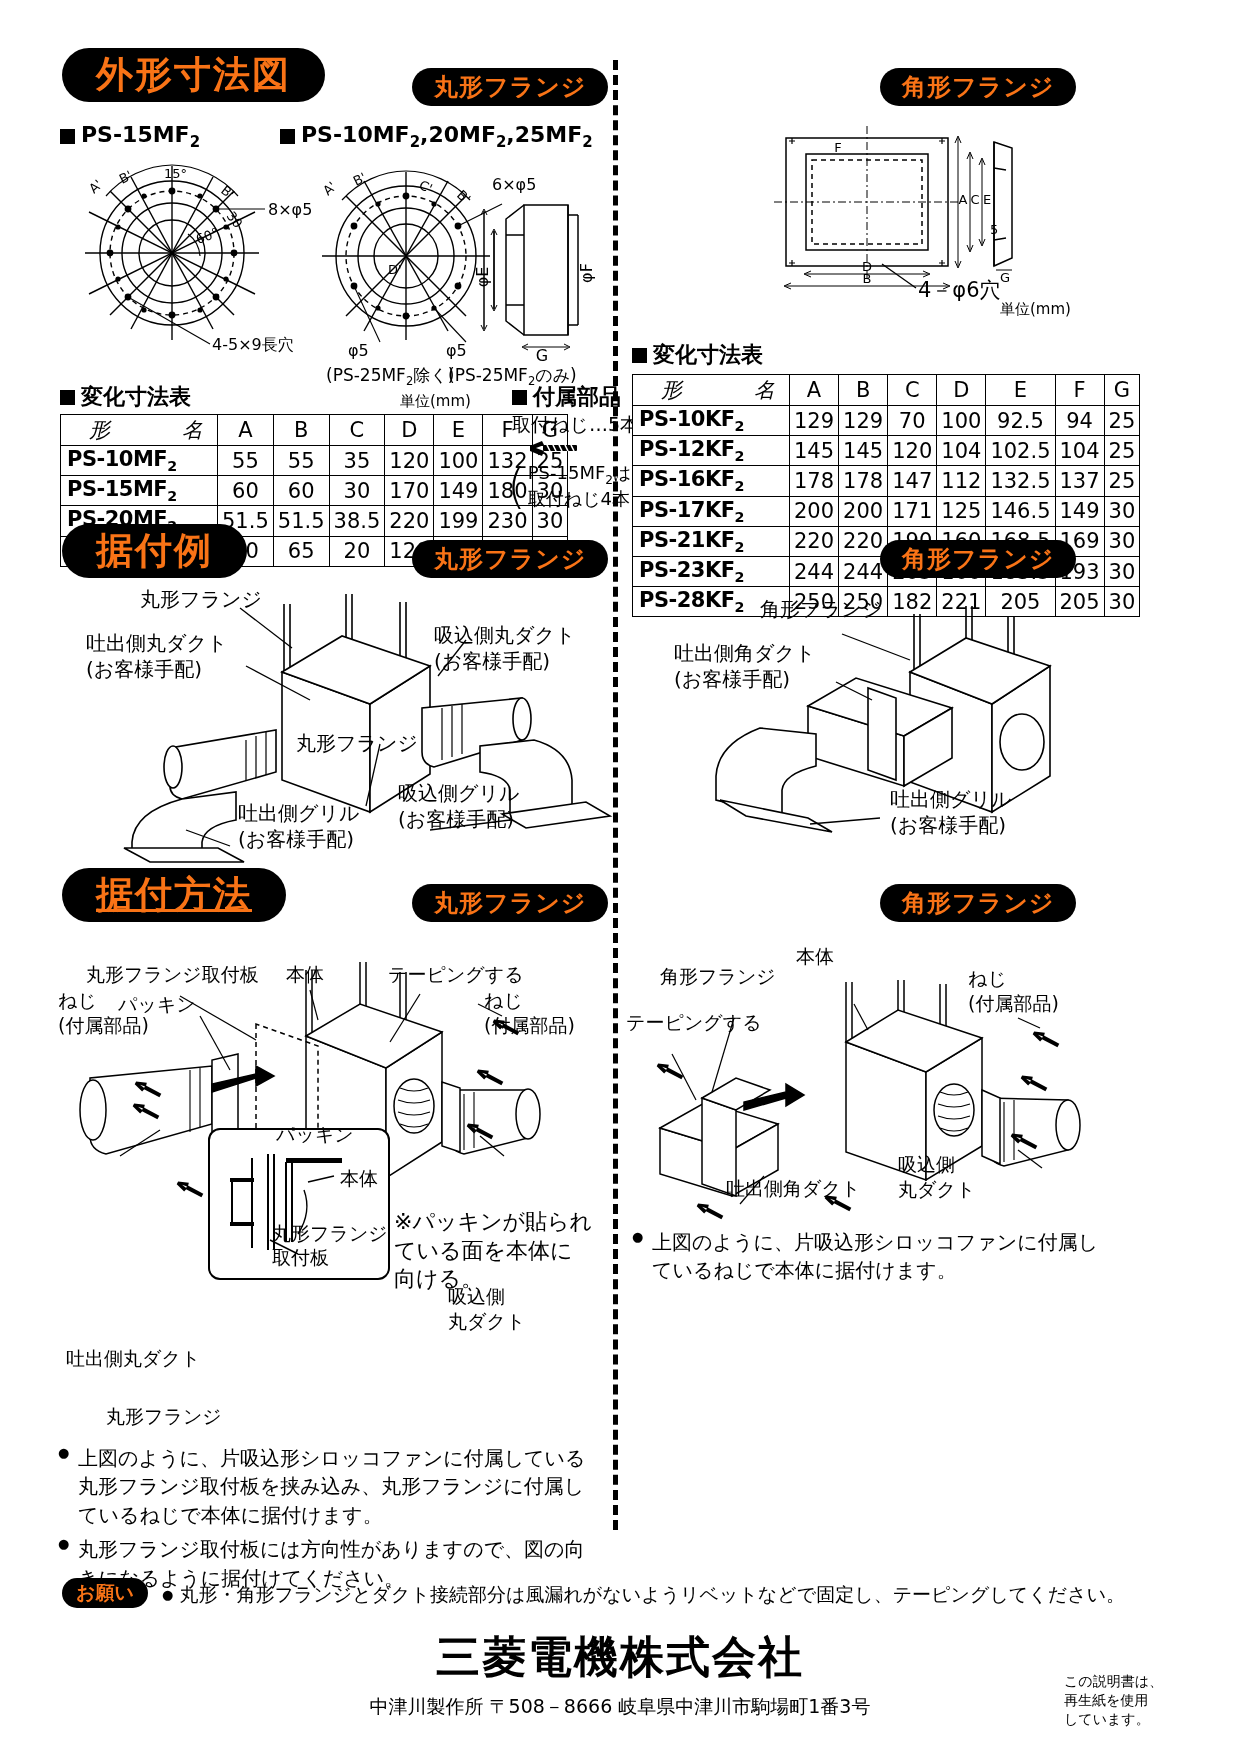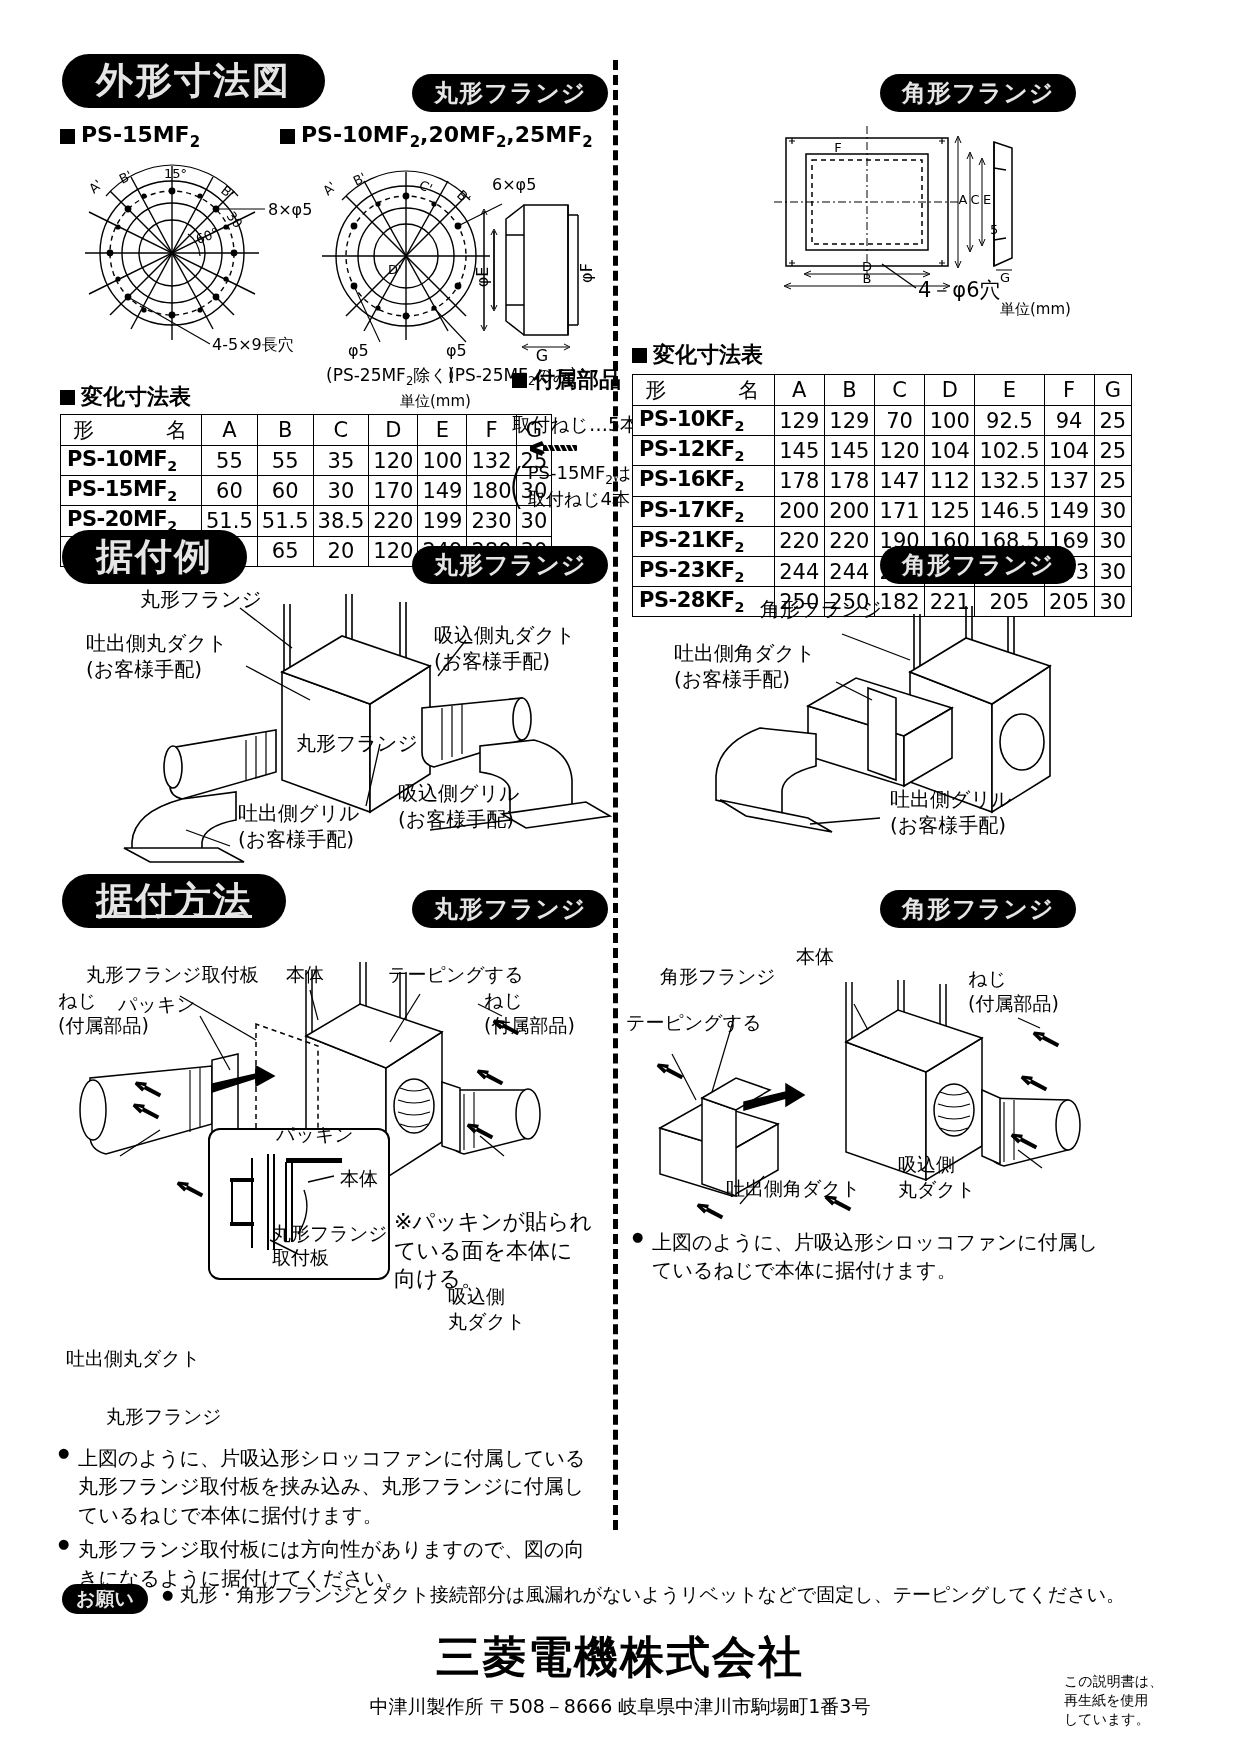--- a/index.html
+++ b/index.html
@@ -6,22 +6,22 @@
   body{
     width:1240px;height:1754px;position:relative;
     font-family:"DejaVu Sans","Liberation Sans",sans-serif;
     color:#000;overflow:hidden;
   }
   .page{position:absolute;inset:0;}
 
   
   .pill{
     display:inline-flex;align-items:center;justify-content:center;
-    background:#000;color:#e5e5e5;border-radius:40px;
-    font-weight:bold;letter-spacing:2px;margin-top:6px;
+    background:#000;color:#f97316;border-radius:40px;
+    font-weight:bold;letter-spacing:2px;
   }
   .pill-big{height:54px;padding:0 34px;font-size:37px;border-radius:30px;}
   .pill-sm{height:38px;padding:0 22px;font-size:24px;border-radius:22px;letter-spacing:1px;}
   .pill-tiny{height:30px;padding:0 14px;font-size:19px;border-radius:18px;letter-spacing:0;}
 
   .sq-head{font-size:22px;font-weight:bold;display:flex;align-items:center;gap:6px;}
   .sq-head::before{content:"";display:inline-block;width:15px;height:15px;background:#000;}
 
   .unit{font-size:15px;}
 
@@ -34,21 +34,21 @@
   table.dim th,table.dim td{
     border:1.5px solid #000;
     text-align:center;
     padding:1px 4px;
     height:27px;
     white-space:nowrap;
     font-weight:normal;
   }
   table.dim th{font-size:21px;}
   table.dim td.model{font-weight:bold;text-align:left;padding-left:6px;letter-spacing:-.5px;}
-  table.dim .kataban{letter-spacing:10px;padding-left:12px;}
+  table.dim .kataban{letter-spacing:10px;padding-left:28px;font-style:italic;}
   sub{font-size:.68em;}
 
   
   .vdash{
     position:absolute;left:613px;top:60px;width:0;height:1470px;
     border-left:5px dashed #000;
   }
 
   
   svg{display:block;overflow:visible;}
@@ -267,21 +267,21 @@
         <td>65</td>
         <td>20</td>
         <td>120</td>
         <td>249</td>
         <td>280</td>
         <td>30</td>
       </tr>
     </tbody>
   </table>
 
-  <div style="position:absolute;left:512px;top:365px;" class="sq-head">
+  <div style="position:absolute;left:512px;top:382px;" class="sq-head">
     <span>付属部品</span>
   </div>
   <div style="position:absolute;left:512px;top:412px;font-size:19px;">取付ねじ…5本</div>
   <svg style="position:absolute;left:524px;top:437px;" width="66" height="24" viewBox="0 0 66 24">
     <g fill="#000">
       <path d="M6 9 L18 4 L20 8 L12 11 L20 14 L18 19 L6 14 Z"></path>
       <rect x="19" y="8" width="34" height="6" rx="1"></rect>
       <path d="M23 8 L26 14 M29 8 L32 14 M35 8 L38 14 M41 8 L44 14 M47 8 L50 14" stroke="#fff" stroke-width="1.6"></path>
     </g>
   </svg>

